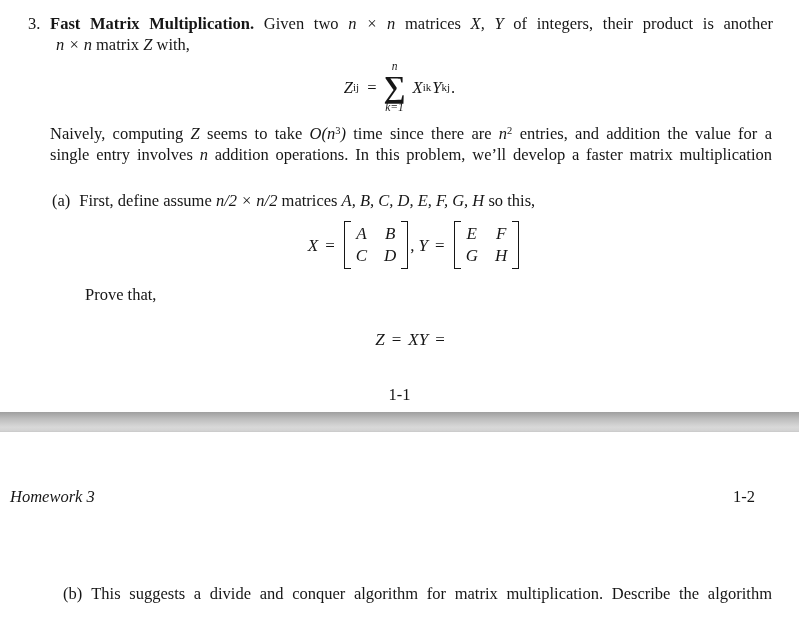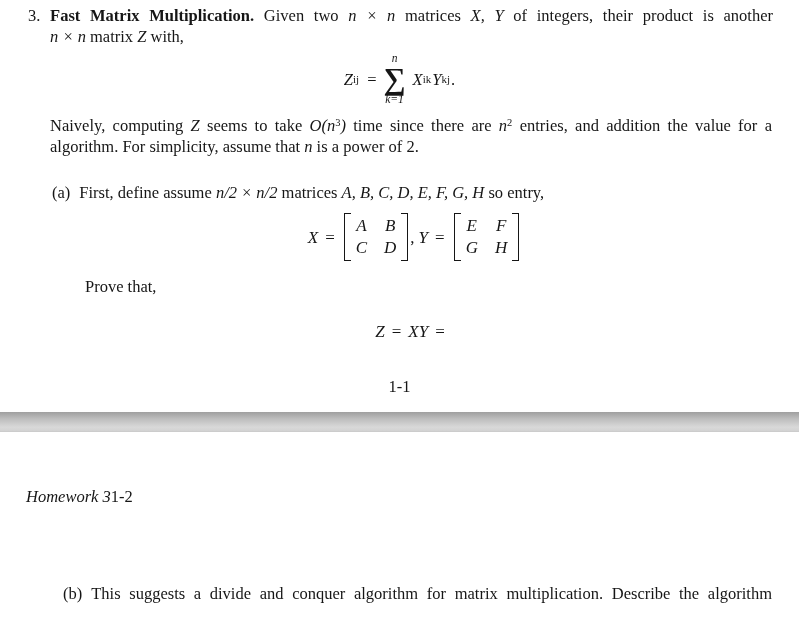--- a/index.html
+++ b/index.html
@@ -41,33 +41,33 @@
   .plabel { flex:0 0 auto; font-style:normal; }
   .ptext { margin-left:9px; flex:1 1 auto; }
 
   
   .separator {
     left:0; right:0; height:19px;
     background:linear-gradient(180deg,#9f9f9f 0%,#bdbdbd 35%,#d9d9d9 80%,#d2d2d2 100%);
     border-bottom:1px solid #cccccc;
   }
 
-  .pagehead { display:flex; justify-content:flex-start; font-size:16.5px;margin-left:16px; }
+  .pagehead { display:flex; justify-content:space-between; font-size:16.5px; }
   .centered-note { left:0; right:0; text-align:center; }
 </style>
 </head>
 <body>
 
-<div class="abs" style="top:0; left:0; right:0; height:472px;">
+<div class="abs" style="top:8px; left:0; right:0; height:472px;">
 
   <div class="abs" style="top:5px; left:28px; right:26px;">
     <div class="just">
       <span>3.</span><span> </span><span class="bold">Fast Matrix Multiplication.</span><span class="rm"> Given two </span><span class="it">n × n</span><span class="rm"> matrices </span><span class="it">X, Y</span><span class="rm"> of integers, their product is another</span>
     </div>
-    <div style="margin-left:22px;">
+    <div style="margin-left:28px;">
       <span class="it">n × n</span><span class="rm"> matrix </span><span class="it">Z</span><span class="rm"> with,</span>
     </div>
   </div>
 
   <div class="abs display-math" style="top:50px; height:58px;">
     <span class="mi">Z</span>
       <sub class="m">ij</sub>
     <span class="mrel">=</span>
     <span class="sigma-stack">
       <span class="limit upper">n</span>
@@ -78,29 +78,29 @@
       <sub class="m">ik</sub>
     <span class="mi">Y</span>
       <sub class="m">kj</sub>
     <span class="rm">.</span>
   </div>
 
   <div class="abs" style="top:112px; left:50px; right:27px;">
     <div class="just">
       <span class="rm">Naively, computing </span><span class="it">Z</span><span class="rm"> seems to take </span><span class="it">O(n</span><sup class="m">3</sup><span class="it">)</span><span class="rm"> time since there are </span><span class="it">n</span><sup class="m">2</sup><span class="rm"> entries, and addition the value for a</span>
     </div>
-    <div>
-      <span class="rm">algorithm. For simplicity, assume that </span><span class="it">n</span><span class="rm"> is a power of 2.</span>
+    <div class="just">
+      <span class="rm">single entry involves </span><span class="it">n</span><span class="rm"> addition operations. In this problem, we’ll develop a faster matrix multiplication</span>
     </div>
   </div>
 
   <div class="abs part" style="top:182px; left:52px; right:27px;">
     <span class="plabel">(a)</span>
     <span class="ptext">
-      <span class="rm">First, define assume </span><span class="it">n/2 × n/2</span><span class="rm"> matrices </span><span class="it">A, B, C, D, E, F, G, H</span><span class="rm"> so entry,</span>
+      <span class="rm">First, define assume </span><span class="it">n/2 × n/2</span><span class="rm"> matrices </span><span class="it">A, B, C, D, E, F, G, H</span><span class="rm"> so this,</span>
     </span>
   </div>
 
   <div class="abs display-math" style="top:209px; height:56px; transform:translateX(15px); font-size:17px;">
     <span class="mi">X</span>
     <span class="mrel">=</span>
     <span class="bmatrix">
       <span class="bracket left"></span>
       <span class="cells">
         <span class="cell">A</span>

